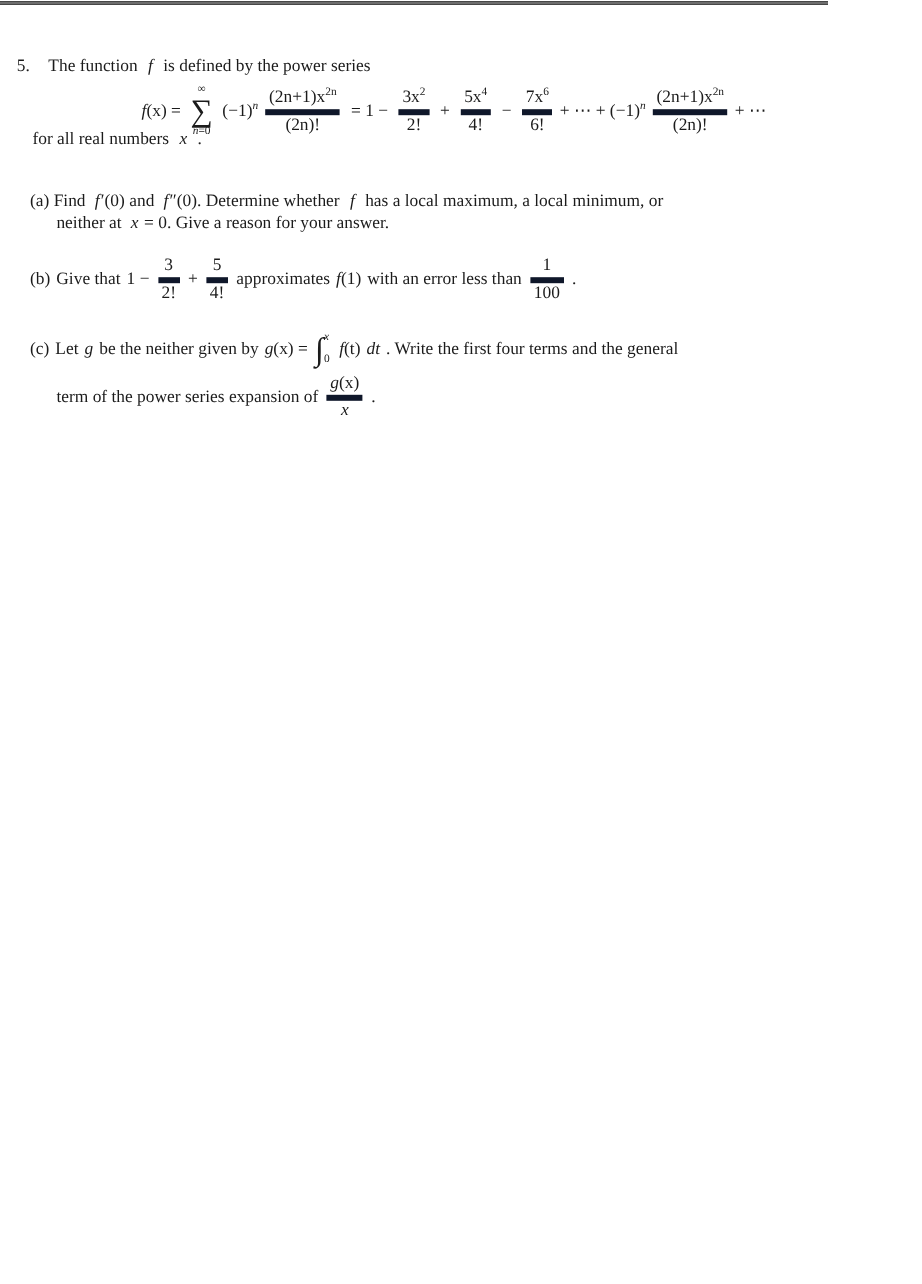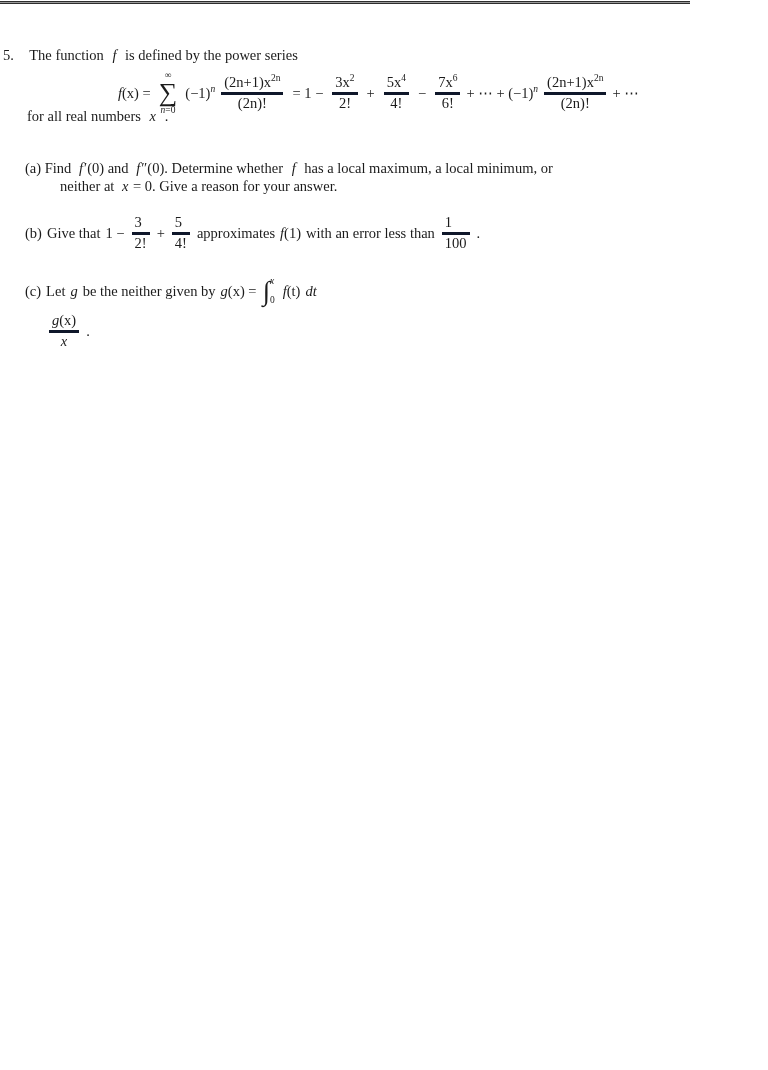--- a/index.html
+++ b/index.html
@@ -14,28 +14,28 @@
   .probnum{margin-right:12px;}
   .it{font-style:italic;}
   .mvar{font-style:italic;margin:0 5px;}
   .fv{font-style:italic;margin:0 1px 0 4px;}
   
   .mathrow{display:flex;align-items:center;gap:5px;}
   #formula{left:118px;top:69px;height:48px;font-size:14.5px;gap:4px;}
   #partb{left:25px;top:212px;height:42px;}
   #partc1{left:25px;top:273px;height:36px;}
   #partc2{left:47px;top:311px;height:40px;}
-  #line1{left:3px;top:47px;}
+  #line1{left:14px;top:47px;}
   #forall{left:27px;top:108px;}
   #parta1{left:25px;top:160px;}
-  #parta2{left:60px;top:178px;}
-  .frac{display:inline-flex;flex-direction:column;align-items:flex-start;
+  #parta2{left:47px;top:178px;}
+  .frac{display:inline-flex;flex-direction:column;align-items:center;
         line-height:1.2;margin:0 2px;text-align:center;}
   .frac .num{padding:0 3px;}
-  .frac .den{border-top:3px solid #0f172a;width:100%;padding:0 3px;box-sizing:border-box;}
+  .frac .den{border-top:5px solid #0f172a;width:100%;padding:0 3px;box-sizing:border-box;}
   sup.exp{font-size:9.5px;line-height:0;}
   .sigma-block{display:inline-flex;flex-direction:column;align-items:center;
                line-height:1;margin:0 4px;}
   .sigma-block .lim{font-size:9.5px;line-height:1.1;}
   .sigma-block .sig{font-size:26px;line-height:0.95;}
   .int-wrap{display:inline-flex;align-items:center;margin:0 1px;}
   .int-sign{font-size:27px;line-height:1;font-style:normal;}
   .int-lims{display:inline-flex;flex-direction:column;justify-content:space-between;
             height:28px;font-size:9.5px;line-height:1;margin-left:0px;margin-right:2px;}
   .op{margin:0 3px;}
@@ -141,21 +141,23 @@
   <span class="tight"><span class="it">g</span><span>(x) =</span></span>
   <span class="int-wrap">
     <span class="int-sign">∫</span>
     <span class="int-lims">
       <span class="it">x</span>
       <span>0</span>
     </span>
   </span>
   <span class="tight"><span class="it">f</span><span>(t)</span></span>
   <span class="it">dt</span>
+  <span>. Write the first four terms and the general</span>
 </div>
 
 <div class="abs mathrow" id="partc2">
+  <span>term of the power series expansion of</span>
   <span class="frac">
     <span class="num"><span class="it">g</span><span>(x)</span></span>
     <span class="den it">x</span>
   </span>
   <span>.</span>
 </div>
 
 </body></html>

